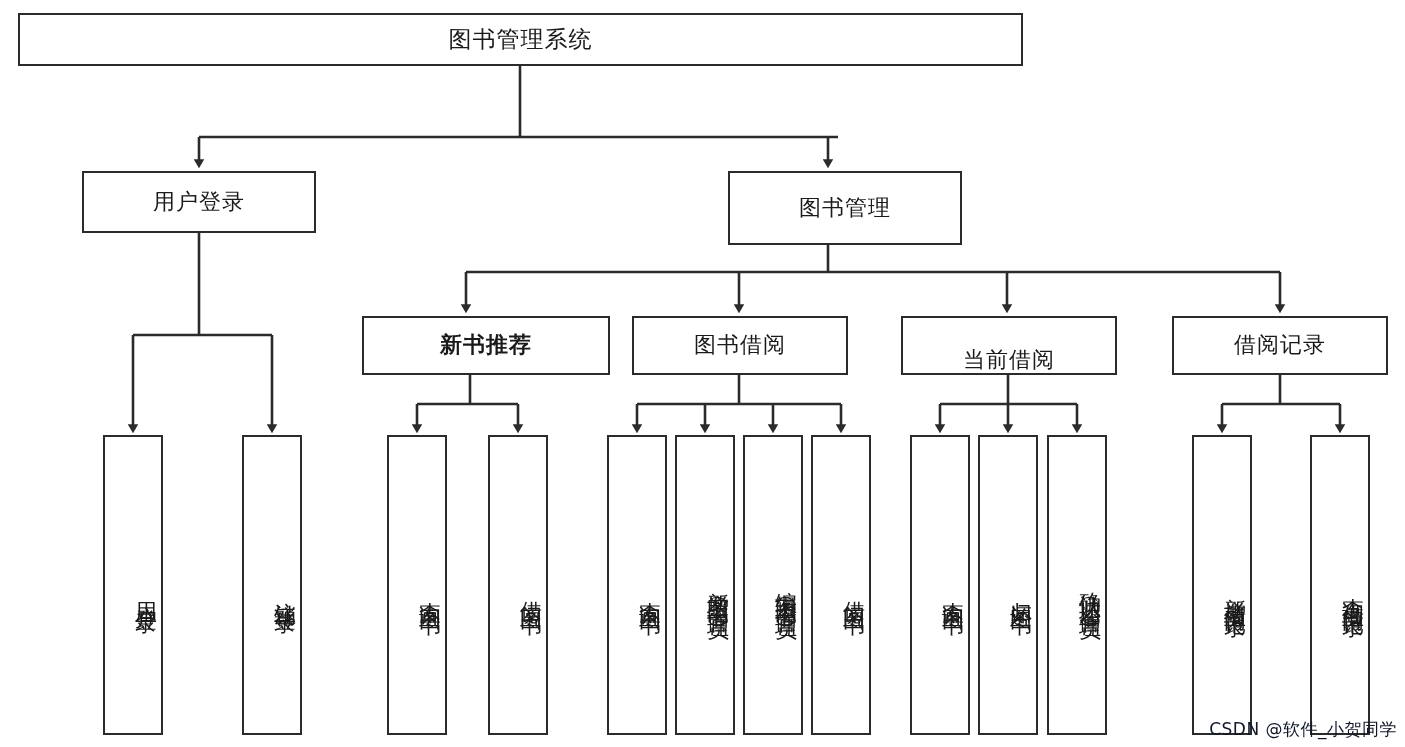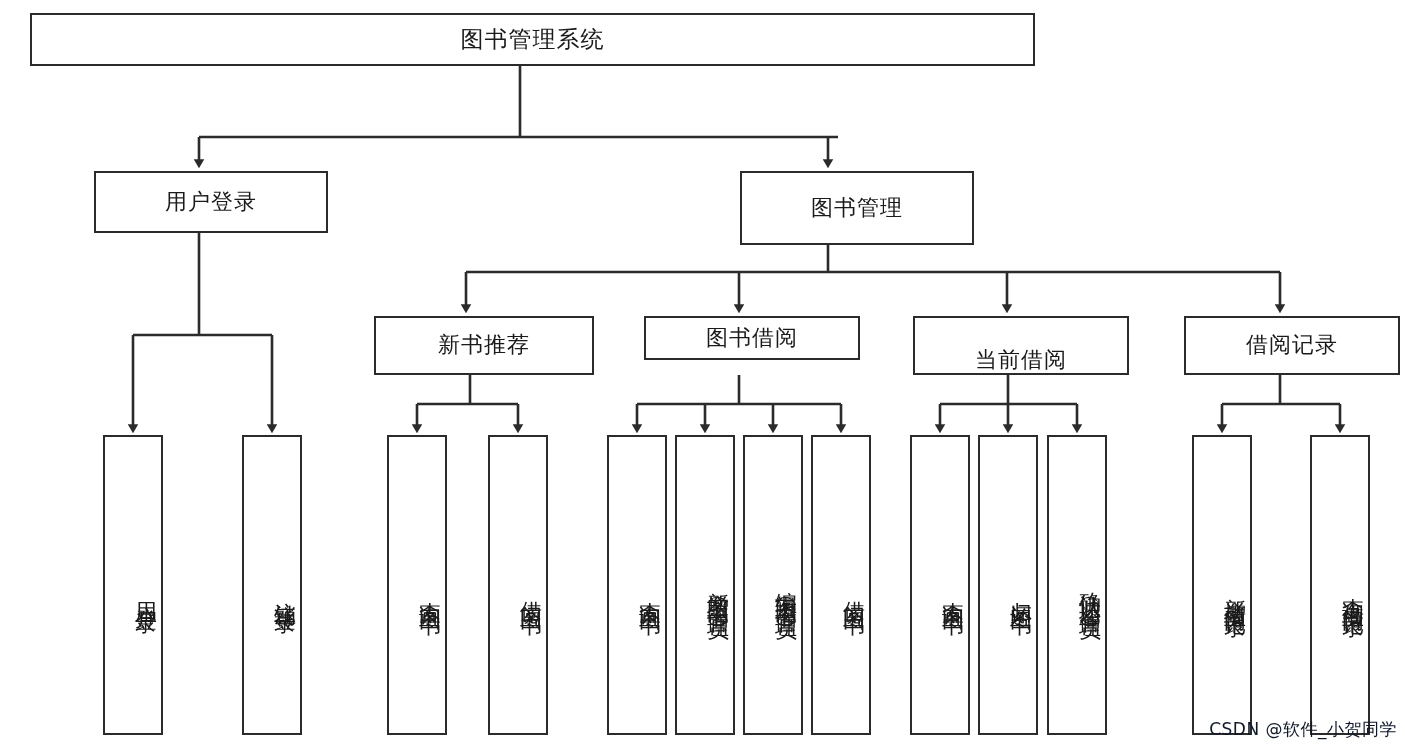--- a/index.html
+++ b/index.html
@@ -34,21 +34,20 @@
     display: flex;
     align-items: center;
     justify-content: center;
     color: #1a1a1a;
     z-index: 2;
   }
   .node.horiz {
     font-size: 22px;
     letter-spacing: 1px;
     line-height: 1.2;
-    margin-left: 12px;
   }
   .node.root {
     font-size: 23px;
   }
   .node.vert {
     writing-mode: vertical-rl;
     text-orientation: upright;
     align-items: flex-start;
     justify-content: center;
     padding-top: 14px;
@@ -132,24 +131,24 @@
     <span>图书管理系统</span>
   </div>
 
   <div class="node horiz" style="left:82px; top:171px; width:234px; height:62px;">
     <span>用户登录</span>
   </div>
   <div class="node horiz" style="left:728px; top:171px; width:234px; height:74px;">
     <span>图书管理</span>
   </div>
 
-  <div class="node horiz" style="left:362px; top:316px; width:220px; height:59px;">
+  <div class="node horiz" style="left:362px; top:316px; width:248px; height:59px;font-weight:bold;">
     <span>新书推荐</span>
   </div>
-  <div class="node horiz" style="left:632px; top:316px; width:216px; height:44px;">
+  <div class="node horiz" style="left:632px; top:316px; width:216px; height:59px;">
     <span>图书借阅</span>
   </div>
   <div class="node horiz" style="left:901px; top:316px; width:216px; height:59px;align-items:flex-end;">
     <span>当前借阅</span>
   </div>
   <div class="node horiz" style="left:1172px; top:316px; width:216px; height:59px;">
     <span>借阅记录</span>
   </div>
 
   <div class="node vert" style="left:103px; top:435px; width:60px; height:300px;">

